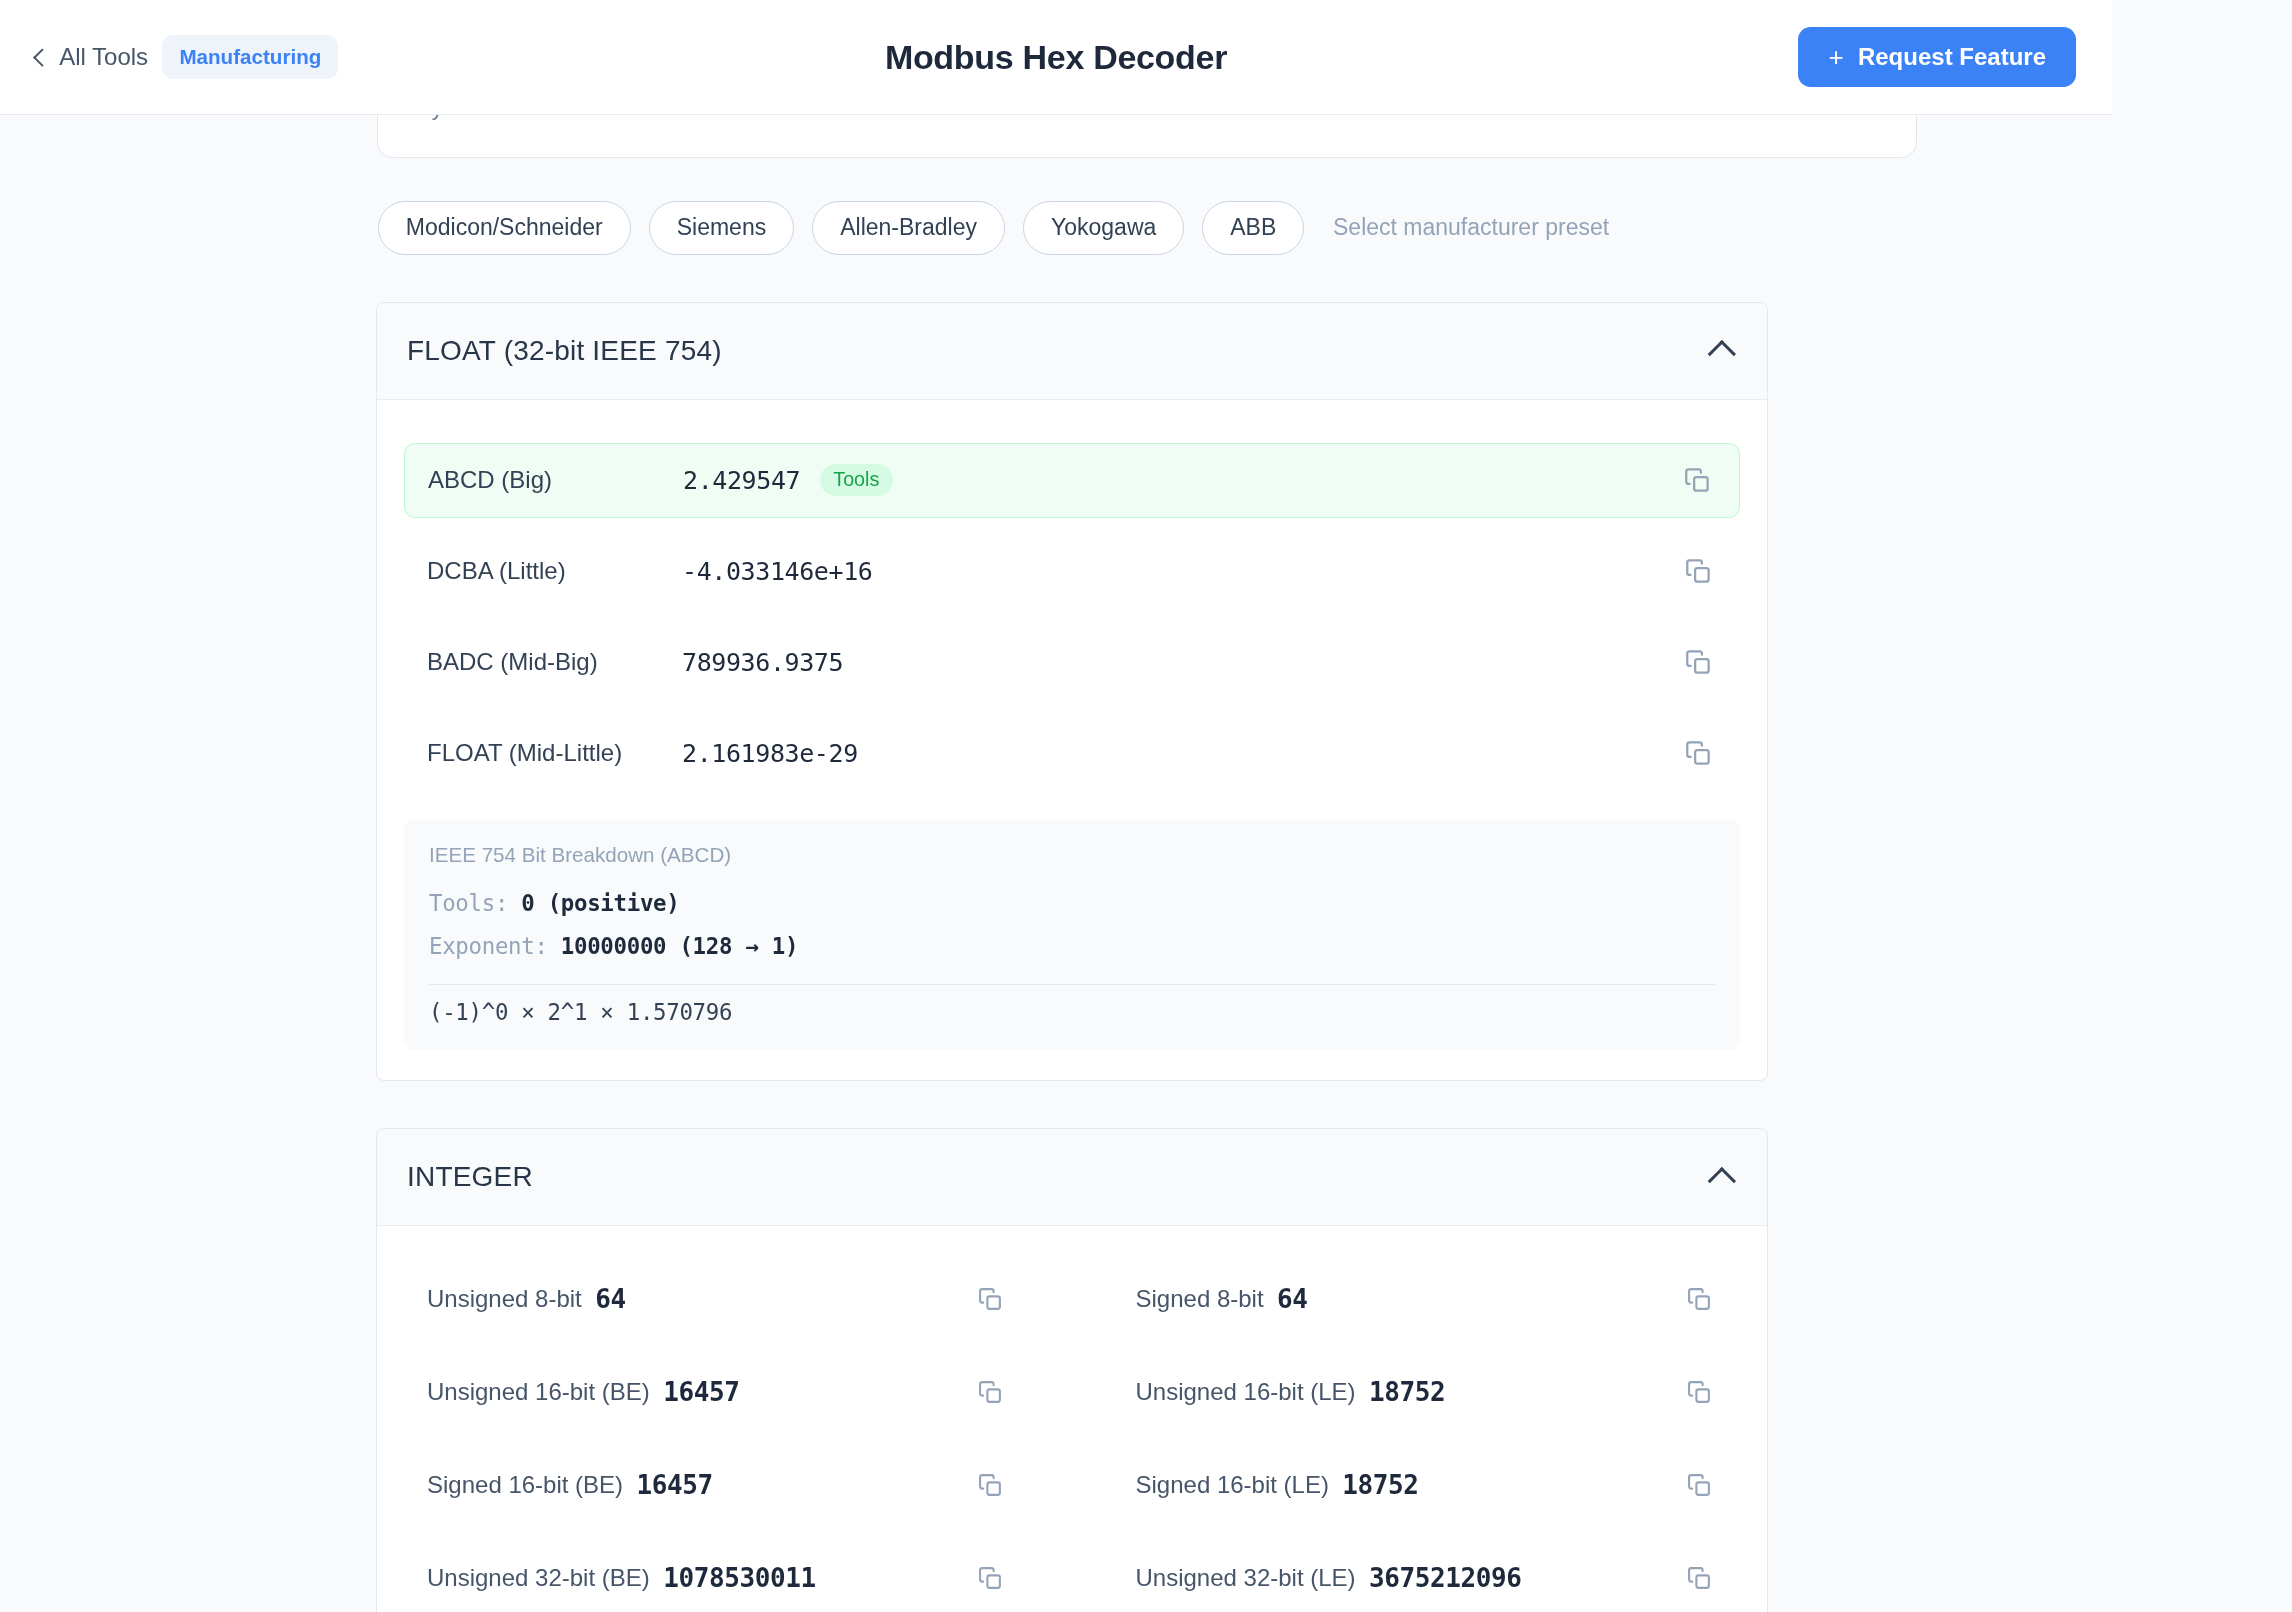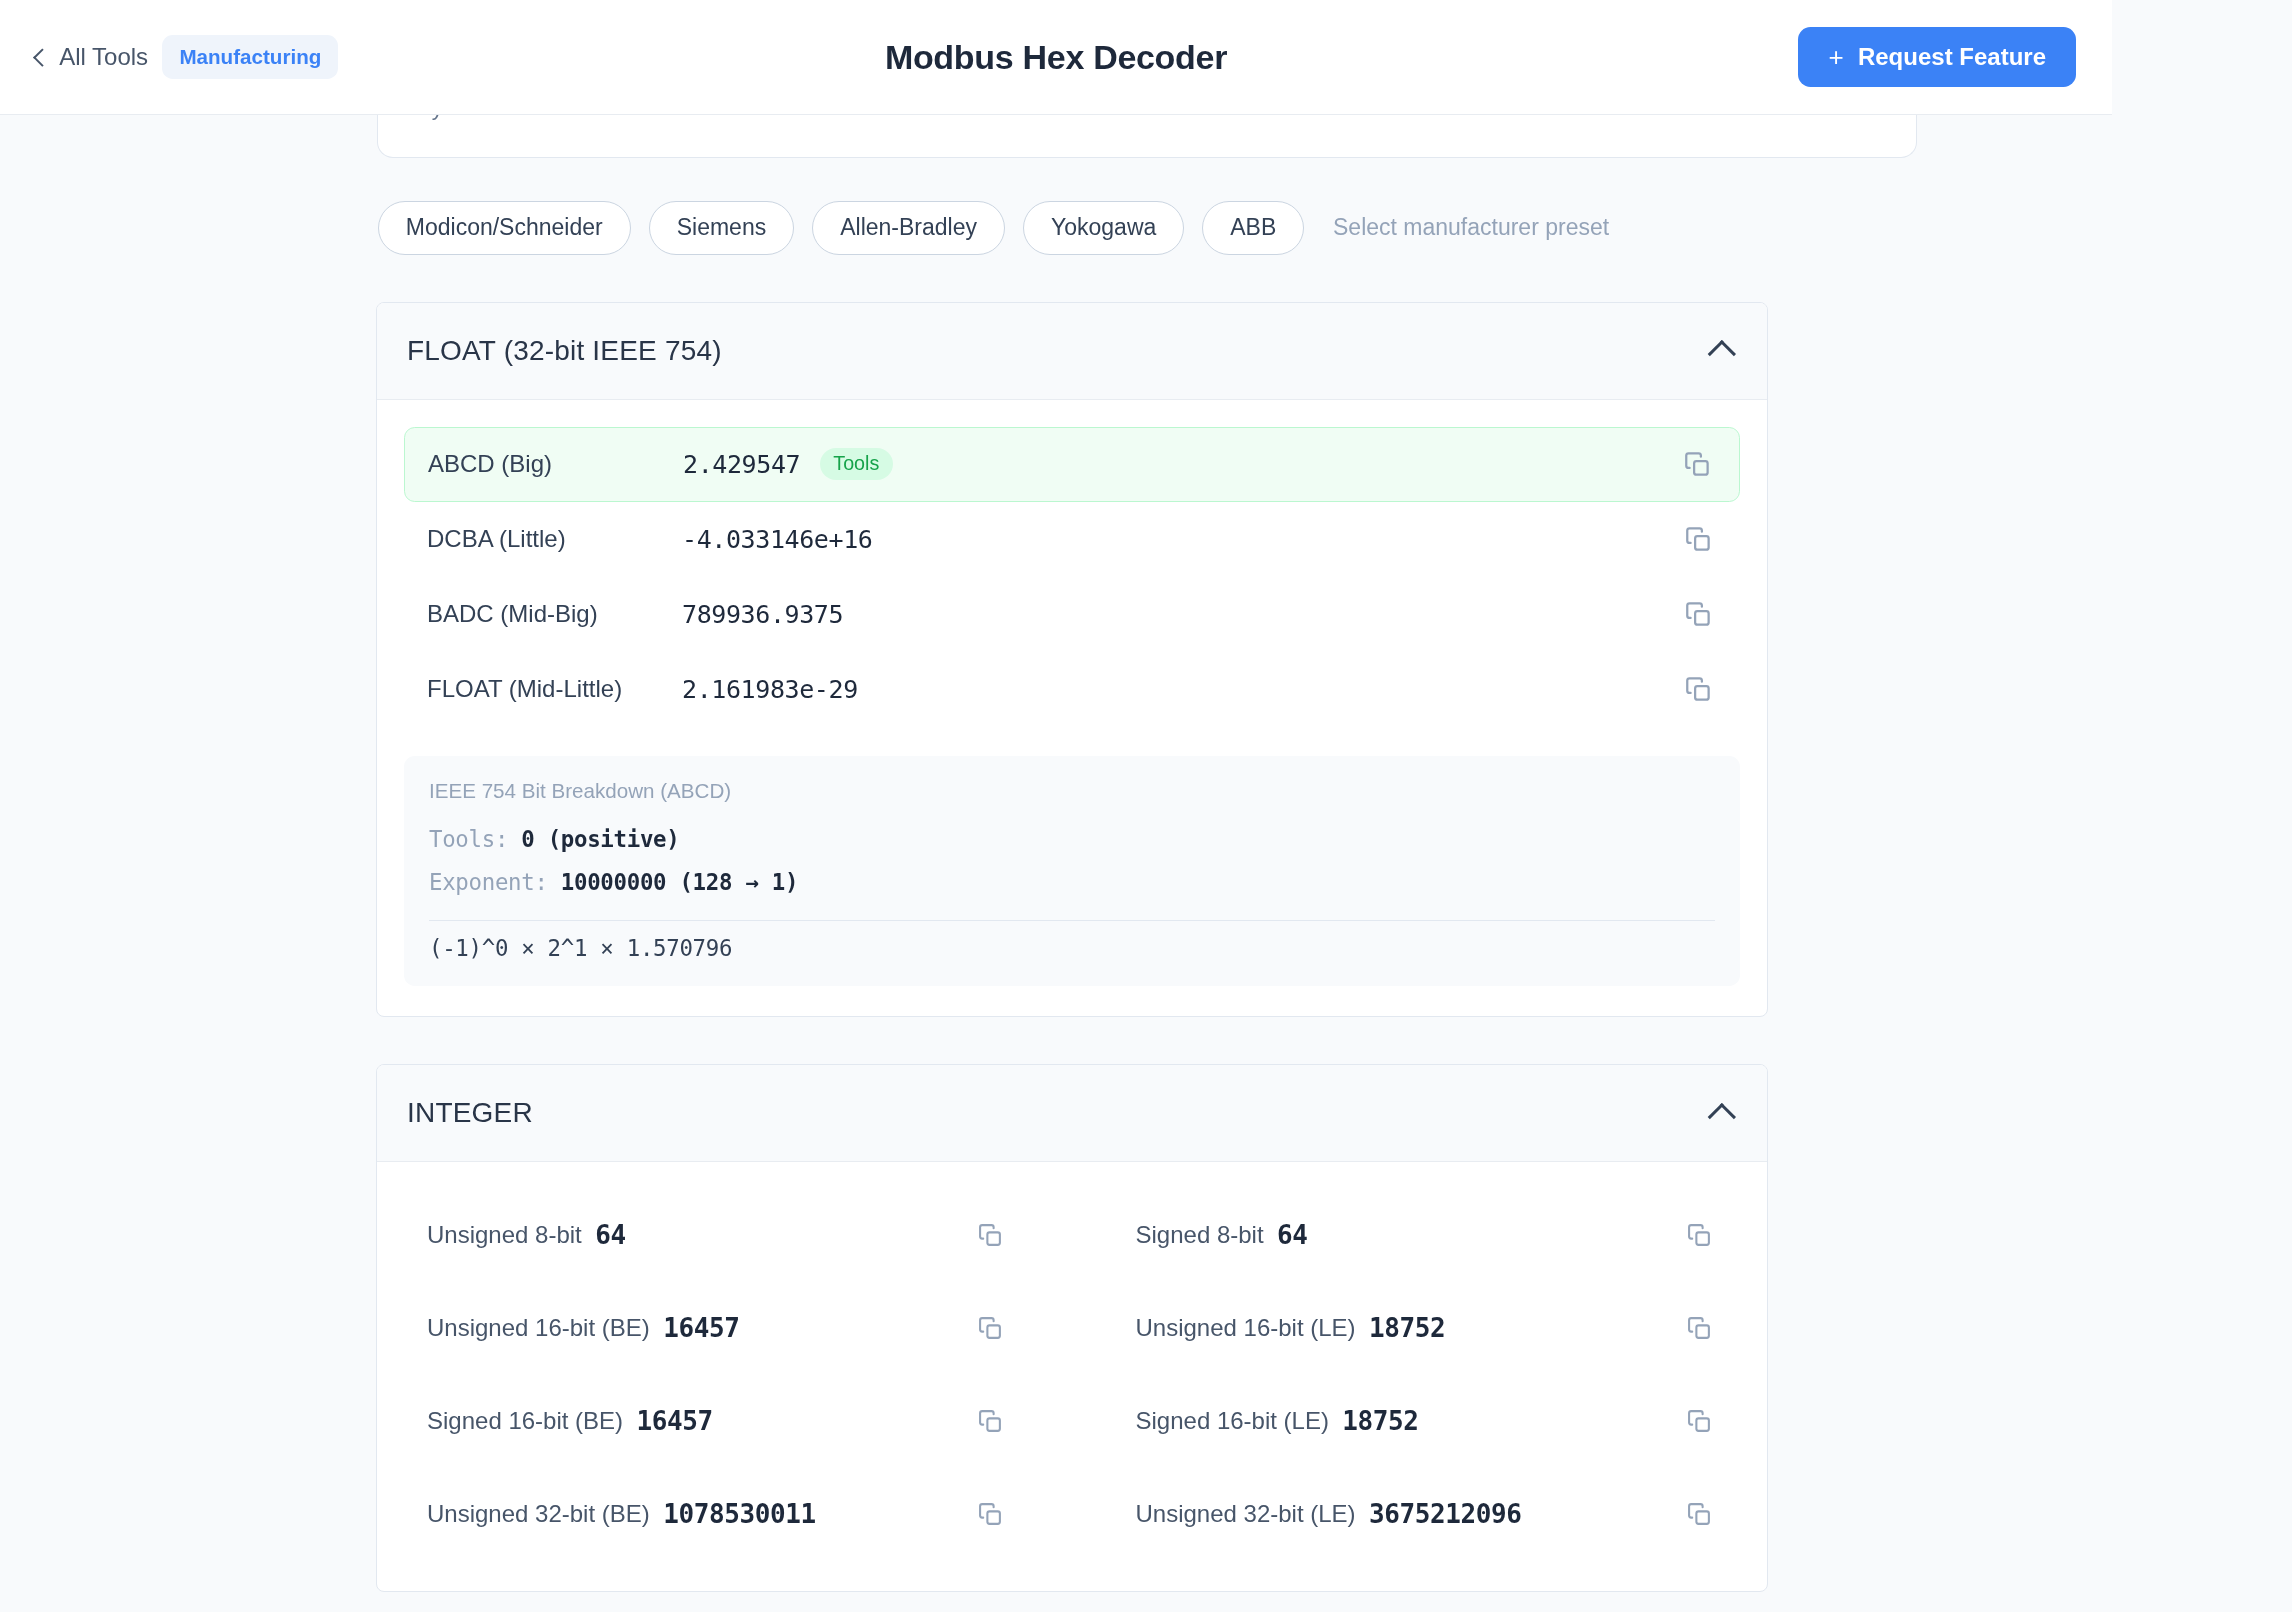--- a/index.html
+++ b/index.html
@@ -173,20 +173,21 @@
   }
   .card-body { padding: 27px 27px 30px 27px; }
 
   
   .frow {
     display: flex;
     align-items: center;
     height: 75px;
     padding: 0 23px;
     border-radius: 10.7px;
+    margin-top: 16px;
   }
   .frow.highlight {
     background: #f0fdf4;
     border: 0.9px solid #bbf7d0;
   }
   .frow .flabel {
     font-size: 24px;
     color: #334155;
     width: 255px;
     flex: none;

